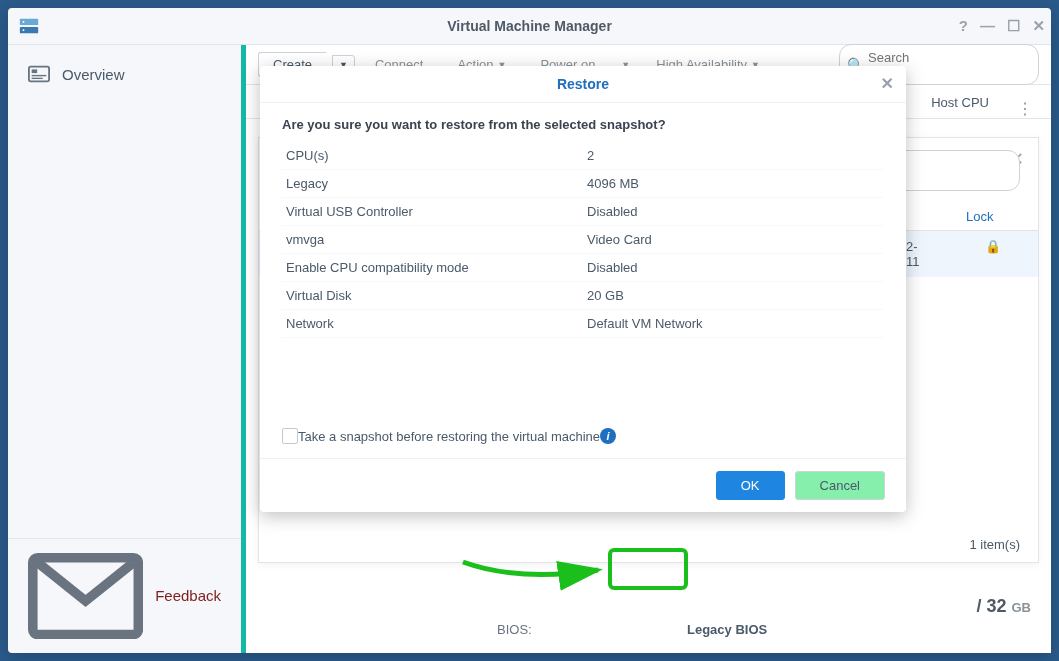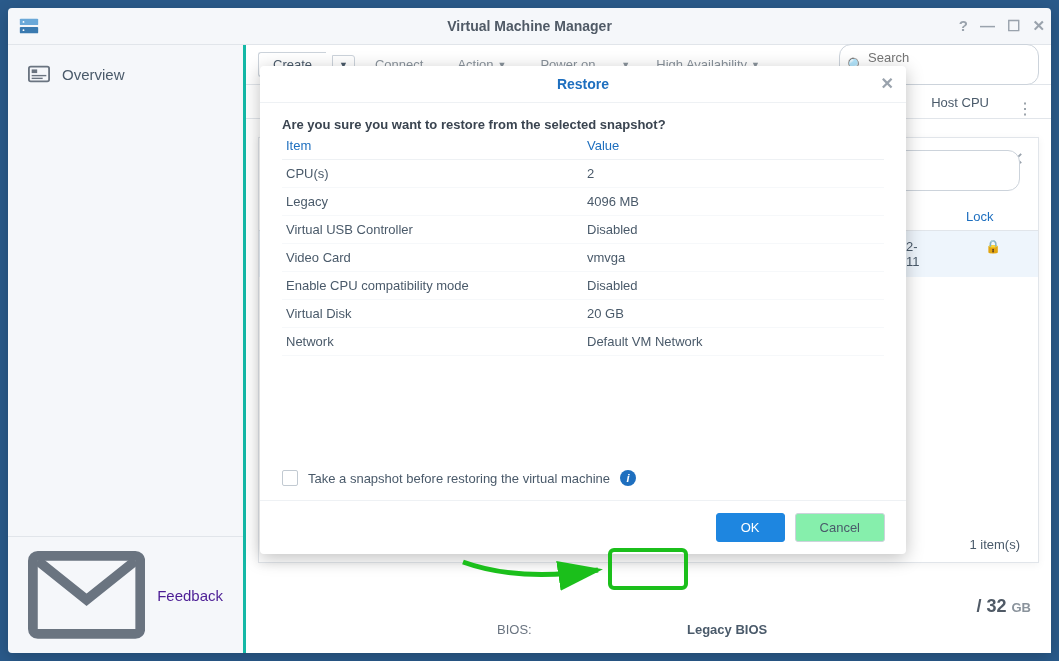--- a/index.html
+++ b/index.html
@@ -4,25 +4,25 @@
 <style>
   * { box-sizing: border-box; margin: 0; padding: 0; font-family: -apple-system, BlinkMacSystemFont, "Segoe UI", Helvetica, Arial, sans-serif; }
   body { background: #2a5a8a; width: 1059px; height: 661px; overflow: hidden; position: relative; }
   .app-window { position: absolute; inset: 8px; background: #f5f7fa; border-radius: 4px; box-shadow: 0 4px 16px rgba(0,0,0,.2); display: flex; flex-direction: column; }
   .titlebar { height: 36px; display: flex; align-items: center; padding: 0 10px; position: relative; color: #505a66; font-weight: 600; }
   .titlebar .app-icon { width: 22px; height: 22px; margin-right: 8px; }
   .titlebar .title { position: absolute; left: 50%; transform: translateX(-50%); font-size: 14px; }
   .titlebar .win-controls { position: absolute; right: 6px; display: flex; gap: 12px; color: #9aa3ad; }
   .titlebar .win-controls span { font-size: 15px; cursor: pointer; }
   .body { flex: 1; display: flex; border-top: 1px solid #e1e5ea; }
-  .sidebar { width: 238px; border-right: 3px solid #14b8a6; display: flex; flex-direction: column; }
+  .sidebar { width: 238px; border-right: 5px solid #14b8a6; display: flex; flex-direction: column; }
   .sidebar .nav { flex: 1; padding-top: 10px; }
   .sidebar .nav-item { display: flex; align-items: center; gap: 12px; padding: 10px 20px; font-size: 15px; color: #4a5a6a; cursor: pointer; }
   .sidebar .nav-item .nav-icon { width: 22px; height: 18px; }
-  .sidebar .feedback { border-top: 1px solid #e1e5ea; display: flex; align-items: center; gap: 12px; padding: 14px 20px; color: #4c1d95; font-size: 15px; }
+  .sidebar .feedback { border-top: 1px solid #e1e5ea; display: flex; align-items: center; gap: 12px; padding: 14px 20px; color: #7f1d1d; font-size: 15px; }
   .main { flex: 1; background: #fff; position: relative; }
   .toolbar { height: 40px; border-bottom: 1px solid #e1e5ea; display: flex; align-items: center; padding: 0 12px; gap: 6px; }
   .toolbar .tb-btn { background: #fff; border: 1px solid #ccd3db; padding: 4px 14px; font-size: 13px; color: #4a5a6a; cursor: pointer; display: flex; align-items: center; gap: 4px; }
   .toolbar .tb-btn.group-left { border-radius: 3px 0 0 3px; border-right: none; }
   .toolbar .tb-btn.group-right { border-radius: 0 3px 3px 0; padding: 4px 6px; }
   .toolbar .tb-btn.link { border: none; background: transparent; text-decoration: underline; color: #8a939c; }
   .toolbar .spacer { flex: 1; }
   .search-box { position: relative; }
   .search-box input { border: 1px solid #ccd3db; border-radius: 12px; padding: 5px 8px 19px 28px; font-size: 13px; width: 200px; }
   .search-box .magnify { position: absolute; left: 8px; top: 50%; transform: translateY(-50%); color: #6a7480; font-size: 14px; }
@@ -49,27 +49,27 @@
   .bottom-info .label { width: 150px; }
   .bottom-info .value { font-weight: 600; color: #4a5a6a; }
   .bottom-info .mem { position: absolute; right: 0; top: -20px; font-size: 18px; font-weight: 700; color: #505a66; }
   .bottom-info .mem .gb { font-size: 13px; font-weight: 600; color: #8a939c; }
 
   
   .modal { position: absolute; left: 260px; top: 66px; width: 646px; background: #fff; box-shadow: 0 4px 18px rgba(0,0,0,.25); border-radius: 4px; display: flex; flex-direction: column; }
   .modal-title { text-align: center; padding: 10px 0; font-size: 14px; font-weight: 700; color: #1e6fbf; border-bottom: 1px solid #eef1f4; position: relative; }
   .modal-close { position: absolute; right: 12px; top: 8px; color: #9aa3ad; font-size: 16px; cursor: pointer; }
   .modal-body { padding: 14px 22px; flex: 1; }
-  .modal-q { font-size: 13px; font-weight: 700; color: #3a4450; }
+  .modal-q { font-size: 13px; font-weight: 700; color: #3a4450; margin-bottom: 10px; }
   .m-table .m-hdr { display: flex; border-bottom: 1px solid #eef1f4; font-size: 13px; color: #1e6fbf; }
   .m-table .m-hdr .mc, .m-row .mc { padding: 6px 4px; }
   .m-table .mc-item { width: 50%; }
   .m-table .mc-val { width: 50%; }
   .m-row { display: flex; font-size: 13px; color: #4a5a6a; border-bottom: 1px solid #f6f8fa; }
-  .modal-check { display: flex; align-items: center; gap: 10px; font-size: 13px; color: #4a5a6a; margin-top: 114px; }
+  .modal-check { display: flex; align-items: center; font-size: 13px; color: #4a5a6a; margin-top: 90px; }
   .modal-check .box { width: 16px; height: 16px; border: 1px solid #c2cad2; border-radius: 2px; }
   .modal-check .info { width: 16px; height: 16px; border-radius: 50%; background: #1e6fbf; color: #fff; font-size: 11px; font-weight: 700; display: flex; align-items: center; justify-content: center; font-style: italic; }
   .modal-footer { padding: 12px 21px; display: flex; justify-content: flex-end; gap: 10px; border-top: 1px solid #eef1f4; position: relative; }
   .modal-footer .btn { border: 1px solid #ccd3db; border-radius: 3px; padding: 6px 24px; font-size: 13px; cursor: pointer; background: #86efac; color: #4a5a6a; }
   .modal-footer .btn.primary { background: #1e86e0; border-color: #1e86e0; color: #fff; }
   .highlight { position: absolute; border: 4px solid #1bbf1b; border-radius: 6px; pointer-events: none; }
   .arrow { position: absolute; }
   .arrow svg { overflow: visible; }
   .caret { font-size: 9px; }
 </style>
@@ -190,39 +190,35 @@
 </div>
 
 <div class="modal">
   <div class="modal-title">
     <span>Restore</span>
     <span class="modal-close">✕</span>
   </div>
   <div class="modal-body">
     <div class="modal-q">Are you sure you want to restore from the selected snapshot?</div>
     <div class="m-table">
-      <div class="m-hdr">
-        <div class="mc mc-item">Item</div>
-        <div class="mc mc-val">Value</div>
-      </div>
       <div class="m-row">
           <div class="mc mc-item">CPU(s)</div>
           <div class="mc mc-val">2</div>
         </div>
       <div class="m-row">
           <div class="mc mc-item">Legacy</div>
           <div class="mc mc-val">4096 MB</div>
         </div>
       <div class="m-row">
           <div class="mc mc-item">Virtual USB Controller</div>
           <div class="mc mc-val">Disabled</div>
         </div>
       <div class="m-row">
+          <div class="mc mc-val">vmvga</div>
           <div class="mc mc-item">Video Card</div>
-          <div class="mc mc-val">vmvga</div>
         </div>
       <div class="m-row">
           <div class="mc mc-item">Enable CPU compatibility mode</div>
           <div class="mc mc-val">Disabled</div>
         </div>
       <div class="m-row">
           <div class="mc mc-item">Virtual Disk</div>
           <div class="mc mc-val">20 GB</div>
         </div>
       <div class="m-row">

